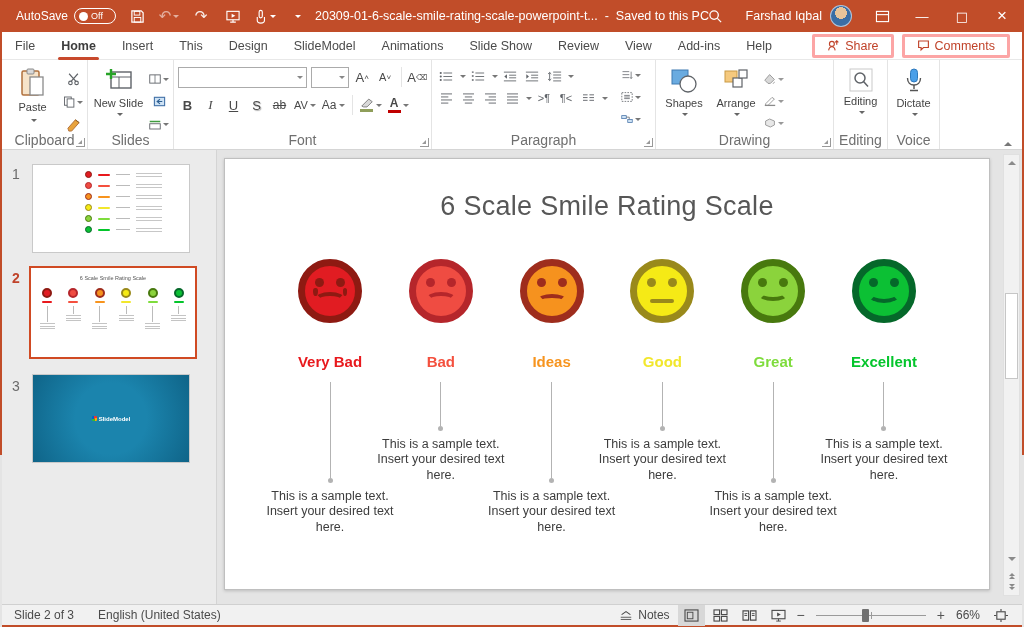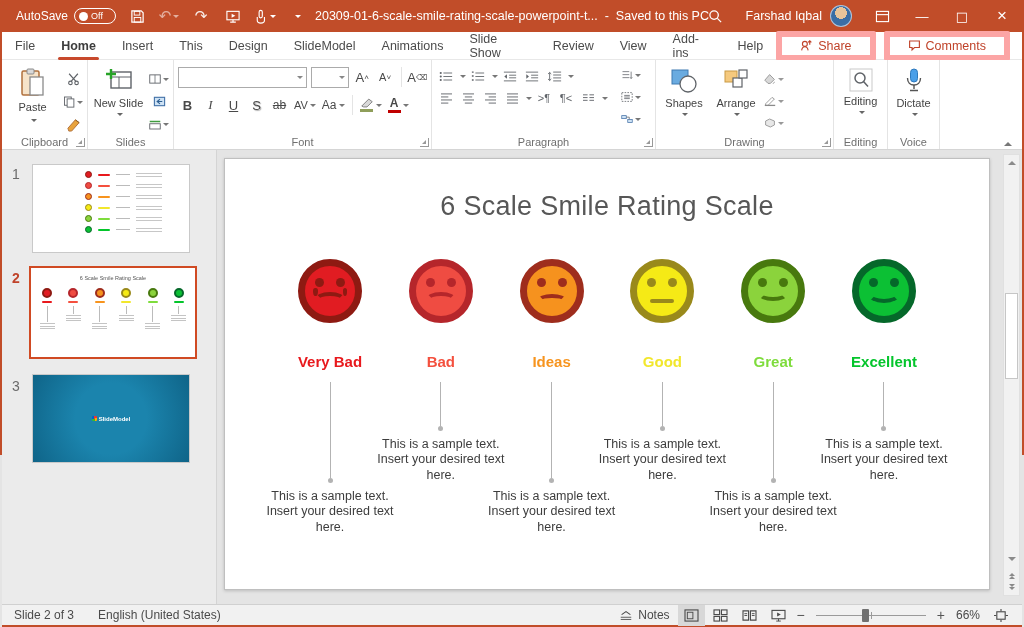--- a/index.html
+++ b/index.html
@@ -27,27 +27,27 @@
   .avatar{width:22px;height:22px;border-radius:50%;background:radial-gradient(circle at 50% 35%,#e8c49a 0 35%,#3a6ea5 36% 100%);border:1px solid rgba(255,255,255,.6)}
   .winbtn{width:40px;height:32px;display:flex;align-items:center;justify-content:center;font-size:13px}
   .searchbtn{width:40px;height:32px;display:flex;align-items:center;justify-content:center}
 
   
   .tabrow{height:28px;background:#fff;display:flex;align-items:center;border-bottom:1px solid #e8e8e8;position:relative}
   .tab{padding:0 13px;font-size:12.5px;color:#4b4b4b;height:28px;display:flex;align-items:center;position:relative;cursor:default}
   .tab.active{color:#b7432a;font-weight:bold;color:#3d3d3d}
   .tab.active::after{content:"";position:absolute;left:10px;right:10px;bottom:0;height:3px;background:#c8492c;border-radius:2px}
   .tabrow-right{margin-left:auto;display:flex;gap:8px;padding-right:12px}
-  .pillbtn{display:flex;align-items:center;gap:5px;border:6px solid #fca5a5;color:#c0432a;font-size:12.5px;padding:2px 18px;border-radius:2px;background:#fff}
+  .pillbtn{display:flex;align-items:center;gap:5px;border:3px solid #fca5a5;color:#c0432a;font-size:12.5px;padding:2px 12px;border-radius:2px;background:#fff}
   .pillbtn svg{display:block}
 
   
   .ribbon{height:90px;background:#fff;border-bottom:1px solid #d5d5d5;display:flex;position:relative;font-size:11px;color:#444}
   .rgroup{position:relative;border-right:1px solid #e4e4e4;height:100%;padding:4px 4px 16px 4px;display:flex;gap:4px}
-  .glabel{position:absolute;bottom:1px;left:0;right:0;text-align:center;font-size:11px;color:#6f6f6f}
+  .glabel{position:absolute;bottom:1px;left:0;right:0;text-align:center;font-size:14px;color:#6f6f6f}
   .dlg{position:absolute;right:2px;bottom:2px;width:9px;height:9px;border-right:1px solid #999;border-bottom:1px solid #999}
   .dlg::after{content:"";position:absolute;right:2px;bottom:2px;width:0;height:0;border:2.5px solid transparent;border-right-color:#999;border-bottom-color:#999}
   .bigbtn{width:54px;display:flex;flex-direction:column;align-items:center;justify-content:flex-start;gap:3px;padding-top:4px;text-align:center;line-height:1.15}
   .bigbtn .blab{font-size:11px;color:#444}
   .minicol{display:flex;flex-direction:column;justify-content:flex-start;gap:5px;padding-top:6px}
   .sbtn{width:20px;height:18px;display:flex;align-items:center;justify-content:center;color:#5f6368}
   .dim{opacity:.45}
   .frow{display:flex;align-items:center;gap:4px;height:26px}
   .combo{border:1px solid #ababab;height:21px;display:flex;align-items:center;justify-content:flex-end;padding:0 3px;background:#fff;color:#777}
   .fbtn{min-width:19px;height:20px;display:flex;align-items:center;justify-content:center;color:#494949;font-size:13px;padding:0 1px}

